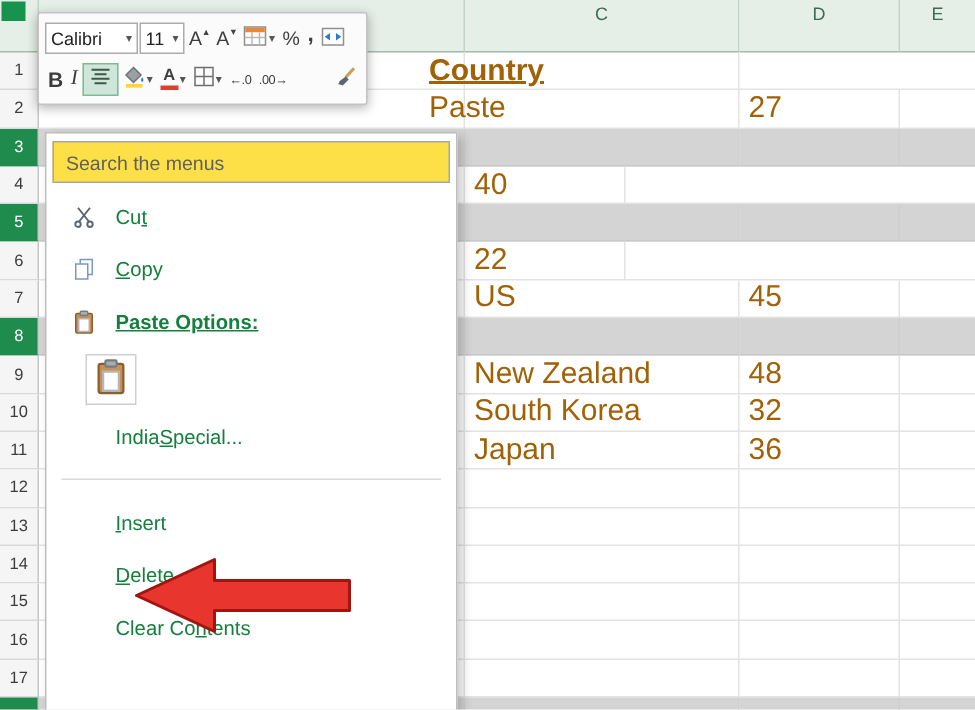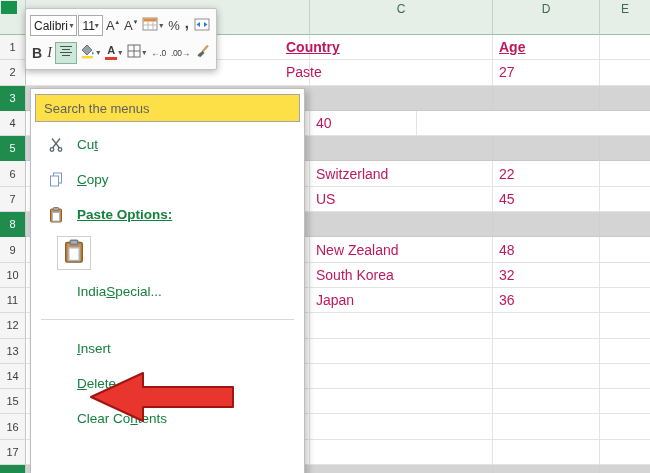--- a/index.html
+++ b/index.html
@@ -28,27 +28,27 @@
     width: 26px; background: #f4f5f4; border-right: 1px solid #c6c6c6; border-bottom: 1px solid #dadada;
     color: #3c3c3c; font-size: 11px; display: flex; align-items: center; justify-content: center;
   }
   .r.sel .rn { background: #1f8b4d; color: #fff; border-bottom-color: #1f8b4d; }
   .cell {
     border-right: 1px solid #e3e3e3; border-bottom: 1px solid #e3e3e3;
     display: flex; align-items: center; padding-left: 6px; white-space: nowrap;
   }
   .cB { width: 284px; } .cC { width: 183px; } .cD { width: 107px; } .cE { flex: 1; border-right: none; }
   .r.sel .cell { background: #d4d4d4; border-right-color: #cfcfcf; border-bottom-color: #c9c9c9; }
-  .ctext { font-size: 14px; color: #be185d; }
+  .ctext { font-size: 20px; color: #a16207; }
   .hdrtext { font-weight: bold; text-decoration: underline; }
   .shift { display: inline-block; margin-left: -30px; }
 
   
   .mtb {
-    position: absolute; left: 25px; top: 8px; width: 192px; height: 62px; z-index: 10;
+    position: absolute; left: 25px; top: 8px; width: 220px; height: 62px; z-index: 10;
     background: #fbfbfb; border: 1px solid #c3c3c3; border-radius: 2px;
     box-shadow: 0 2px 7px rgba(0,0,0,.3); padding: 3px 4px;
     display: flex; flex-direction: column; justify-content: space-between;
   }
   .trow { display: flex; align-items: center; gap: 1px; height: 27px; }
   .fsel {
     display: flex; align-items: center; justify-content: space-between;
     height: 21px; border: 1px solid #ababab; background: #fff; font-size: 12px;
     padding: 0 3px; color: #222;
   }
@@ -123,23 +123,20 @@
   </div>
 
   <div class="r">
     <div class="rn">
         <span>1</span>
       </div>
     <div class="cell cB"></div>
     <div class="cell cC">
         <span class="ctext hdrtext shift">Country</span>
       </div>
-    <div class="cell cD">
-        <span class="ctext hdrtext">Age</span>
-      </div>
     <div class="cell cE"></div>
   </div>
 
   <div class="r">
     <div class="rn">
         <span>2</span>
       </div>
     <div class="cell cB"></div>
     <div class="cell cC">
         <span class="ctext shift">Paste</span>
@@ -179,23 +176,20 @@
     <div class="cell cC"></div>
     <div class="cell cD"></div>
     <div class="cell cE"></div>
   </div>
 
   <div class="r">
     <div class="rn">
         <span>6</span>
       </div>
     <div class="cell cB"></div>
-    <div class="cell cC">
-        <span class="ctext">Switzerland</span>
-      </div>
     <div class="cell cD">
         <span class="ctext">22</span>
       </div>
     <div class="cell cE"></div>
   </div>
 
   <div class="r">
     <div class="rn">
         <span>7</span>
       </div>

